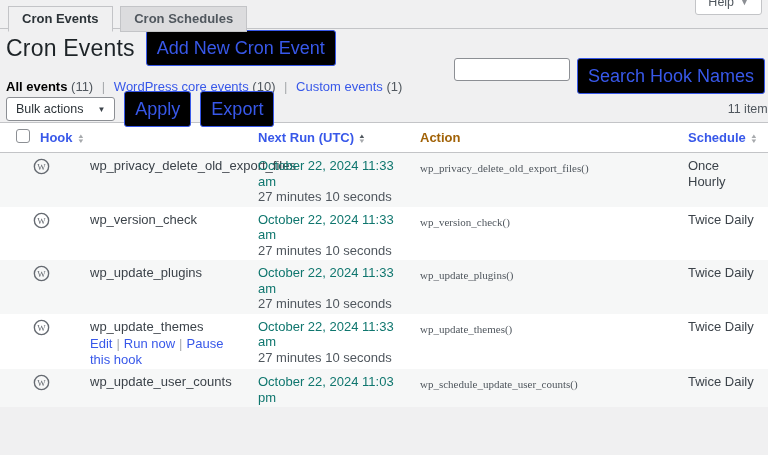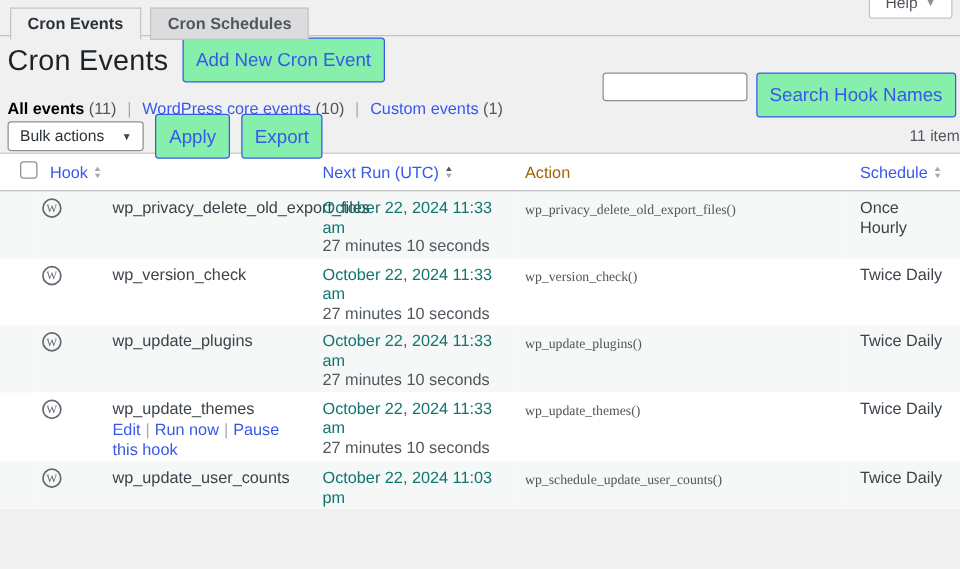--- a/index.html
+++ b/index.html
@@ -20,21 +20,21 @@
   
   .nav-tabs{padding:5px 0 0 8px;height:29px;border-bottom:1px solid #c3c4c7}
   .nav-tab{display:inline-block;padding:4px 13px 5px;margin:0 4px -1px 0;position:relative;top:1px;
     border:1px solid #c3c4c7;font-weight:600;font-size:13px;background:#dcdcde;color:#50575e}
   .nav-tab.active{background:#f0f0f1;border-bottom-color:#f0f0f1;color:#2c3338}
 
   
   .title-row{display:flex;align-items:center;gap:11px;margin:5px 0 2px 6px;height:28px}
   h1{font-size:23px;font-weight:400;color:#1d2327;letter-spacing:.2px}
   .btn{display:inline-flex;align-items:center;height:36px;padding:0 10px;border:1px solid var(--accent);
-    border-radius:3px;background:#86efac;color:var(--accent);font-size:15px;cursor:pointer;white-space:nowrap}
+    border-radius:3px;background:#000000;color:var(--accent);font-size:18px;cursor:pointer;white-space:nowrap}
 
   
   .filter-row{display:flex;justify-content:space-between;align-items:flex-end;margin:1px 3px 0 6px;height:30px}
   .filters{padding-top:5px}
   .filters a{color:var(--accent)}
   .filters a.current{color:#000;font-weight:700}
   .filters .count{color:#50575e}
   .filters .sep{color:#a7aaad;margin:0 5px}
   .search{display:flex;gap:7px;padding-top:3px}
   .search input{width:116px;height:23px;border:1px solid #8c8f94;border-radius:3px;background:#fff;
@@ -42,21 +42,21 @@
 
   
   .tablenav{position:relative;margin:2px 0 0 6px;height:26px;display:flex;gap:9px;align-items:center}
   .select{display:inline-flex;align-items:center;gap:14px;height:24px;padding:0 9px;border:1px solid #8c8f94;
     border-radius:3px;background:#fff;color:#2c3338;font-size:12.5px;cursor:pointer}
   .select .caret{font-size:8px;color:#3c434a}
   .item-count{position:absolute;right:-6px;top:6px;font-size:12.5px;color:#50575e}
 
   
   table{width:768px;border-collapse:collapse;table-layout:fixed;background:#fff;border-top:1px solid #c3c4c7}
-  thead th{background:#fff;border-bottom:1px solid #c3c4c7;text-align:left;font-weight:400;font-size:13px;
+  thead th{background:#fff;border-bottom:1px solid #c3c4c7;text-align:left;font-weight:700;font-size:13px;
     padding:6px 10px;vertical-align:middle;height:26px}
   thead th.cb{padding-left:16px}
   thead th a{color:var(--accent)}
   thead th .plain{color:#a16207}
   .sorter{display:inline-block;vertical-align:middle;margin-left:5px;line-height:0}
   .sorter i{display:block;font-style:normal;font-size:6px;line-height:5px;color:#a7aaad;transform:scaleX(1.3)}
   th.sorted .sorter .up{color:#50575e}
   tbody td{vertical-align:top;padding:5px 10px 2px;font-size:13px;line-height:15.5px}
   tbody tr:nth-child(odd){background:#f6f7f7}
   tbody tr:nth-child(even){background:#fff}

